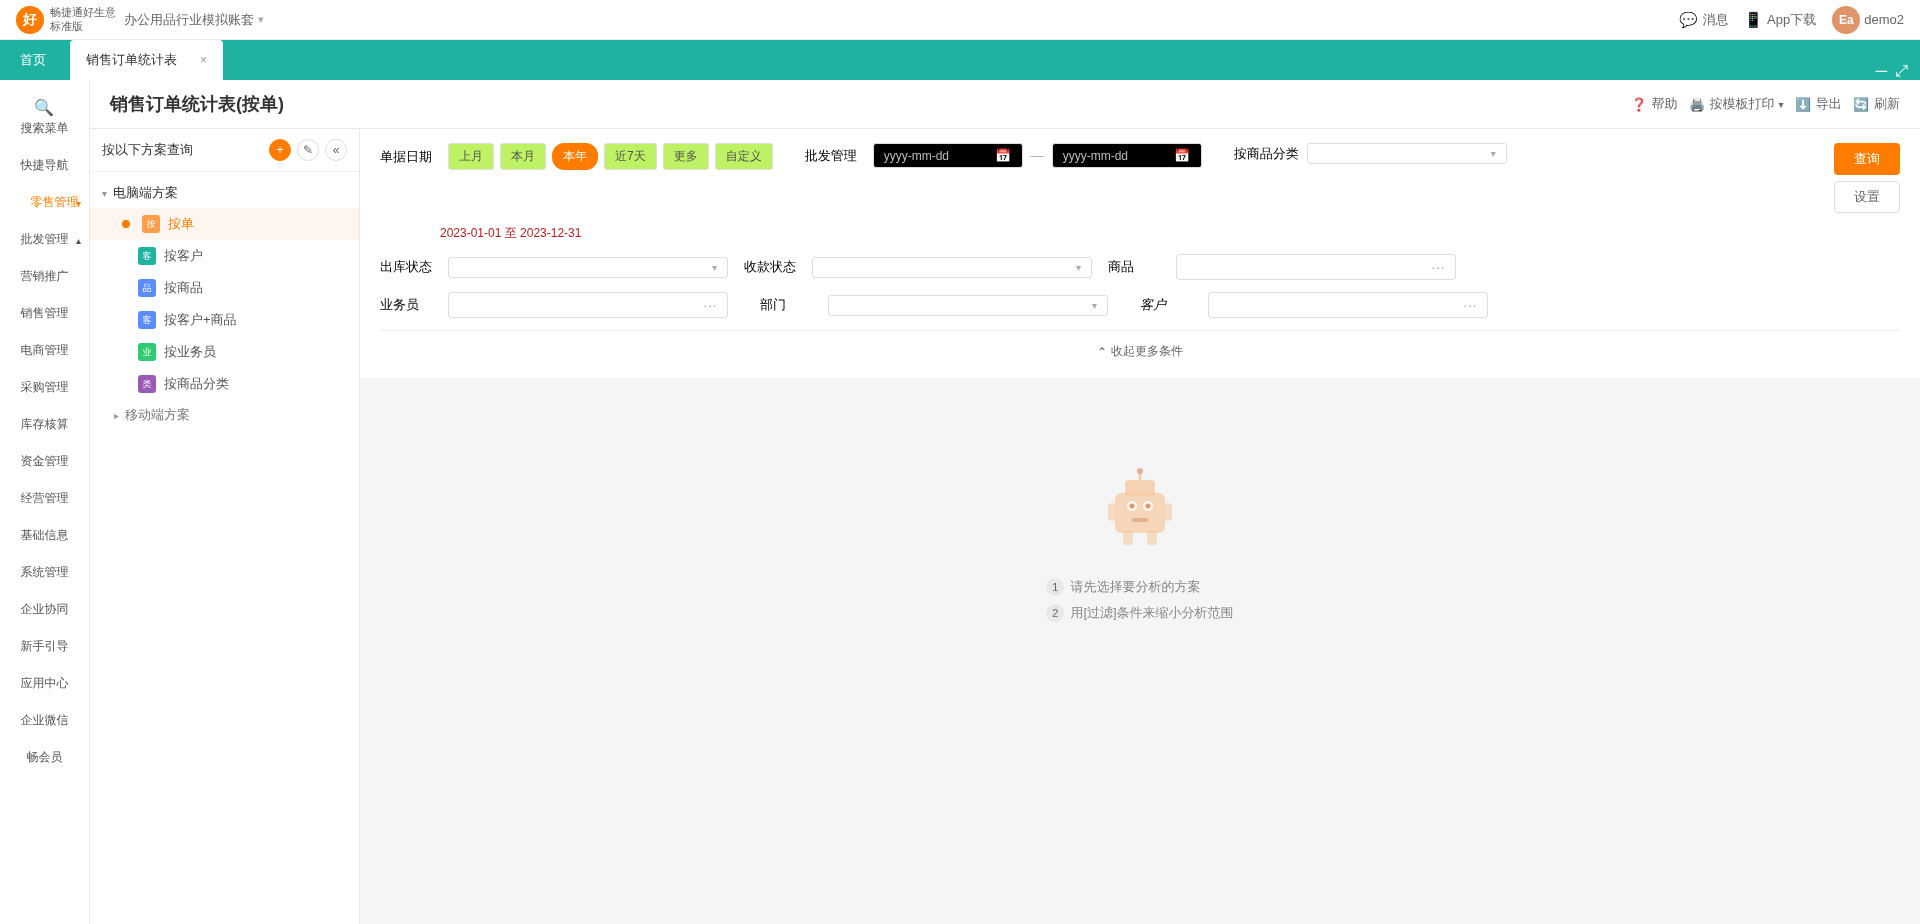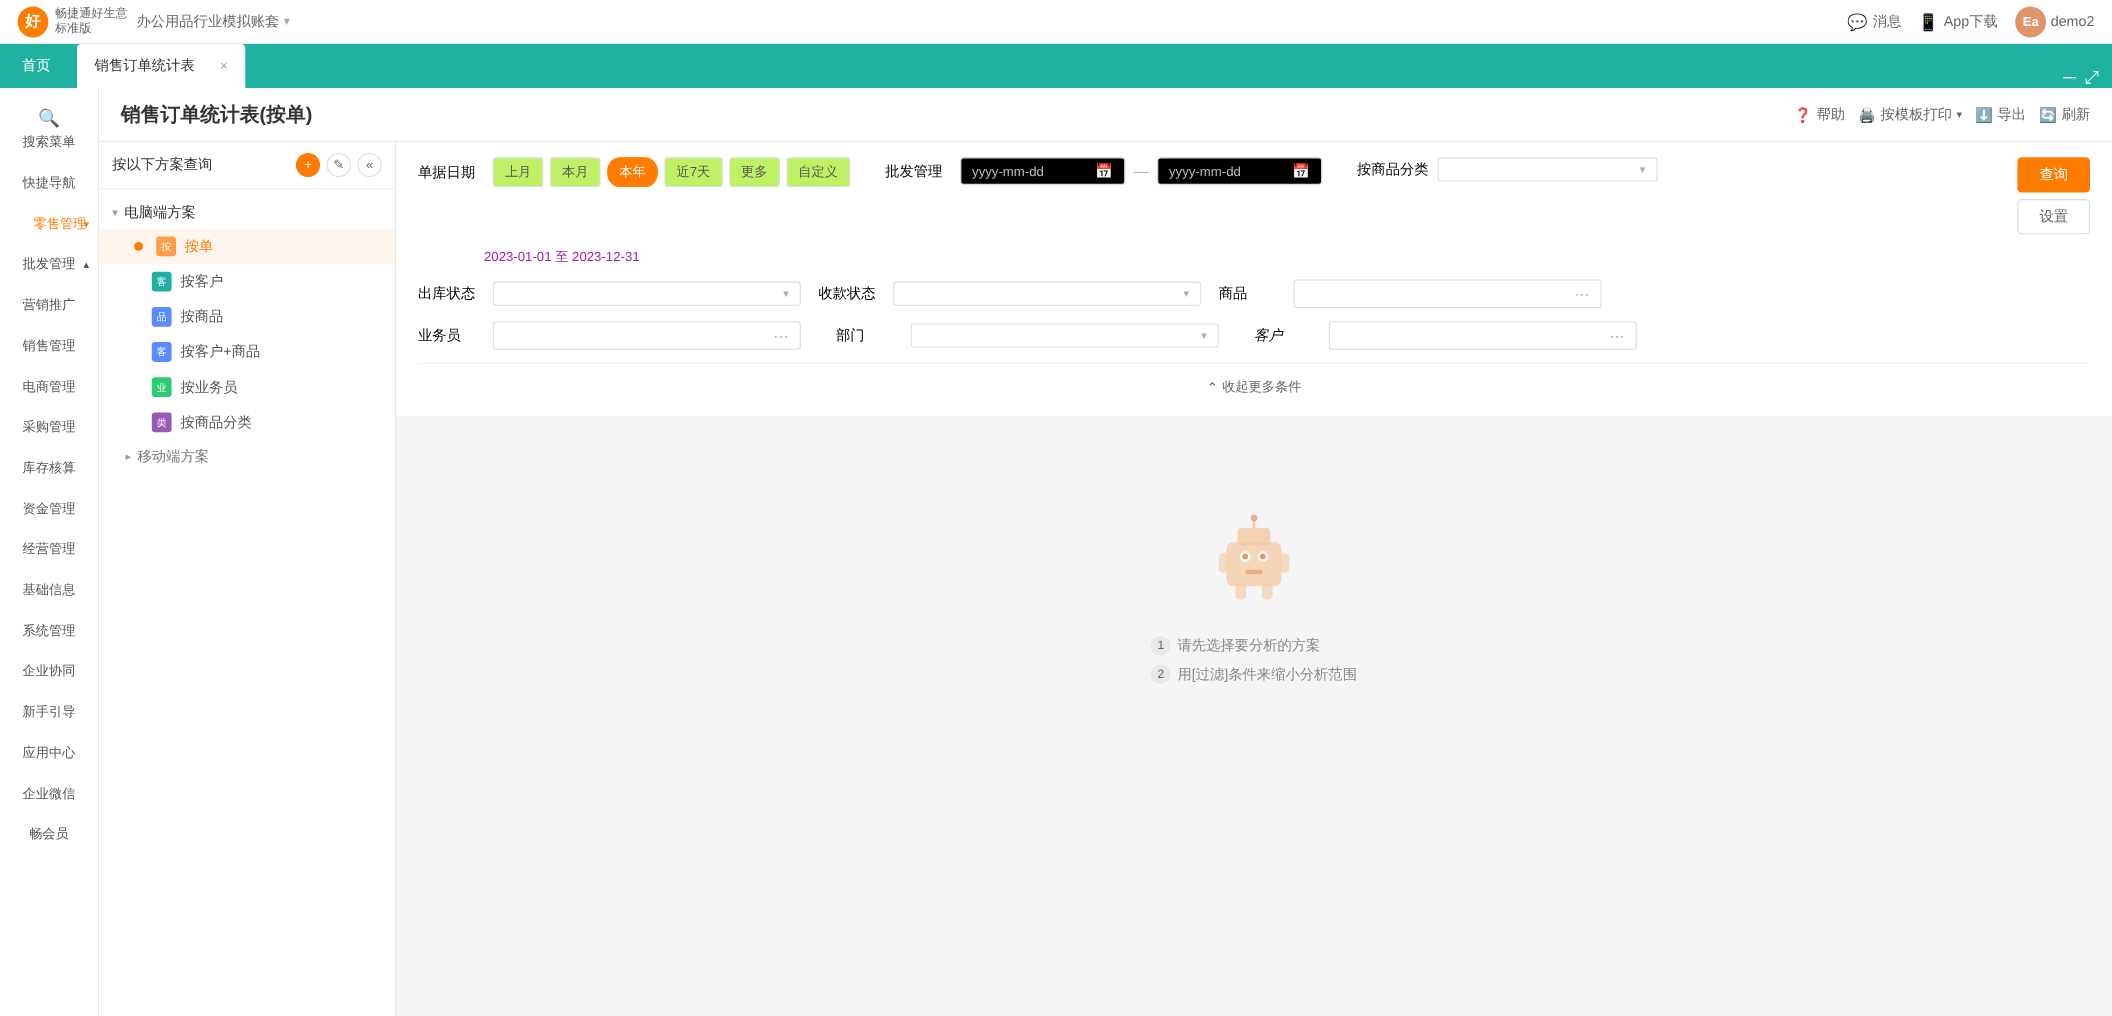--- a/index.html
+++ b/index.html
@@ -69,21 +69,21 @@
     .tree-item-active-dot { width: 8px; height: 8px; border-radius: 50%; background: #ff7c00; margin-right: 4px; }
 
     .sub-group-header { padding: 6px 12px 6px 24px; display: flex; align-items: center; gap: 6px; cursor: pointer; font-size: 13px; color: #777; }
 
     
     .right-panel { flex: 1; overflow-y: auto; background: #f5f5f5; }
     .filter-label { font-size: 13px; color: #000000; white-space: nowrap; min-width: 60px; }
     .filter-date-group { display: flex; align-items: center; gap: 6px; }
     .date-btn { padding: 4px 10px; border: 1px solid #ddd; border-radius: 3px; font-size: 12px; color: #555; cursor: pointer; background: #bef264; }
     .date-btn.active { background: #ff7c00; border-color: #ff7c00; color: #fff; border-radius: 12px; }
-    .date-range-text { font-size: 12px; color: #a21caf; }
+    .date-range-text { font-size: 12px; color: #b91c1c; }
     .filter-select { display: flex; align-items: center; border: 1px solid #ddd; border-radius: 3px; padding: 4px 10px; background: #fff; cursor: pointer; gap: 6px; min-width: 180px; font-size: 12px; color: #555; }
     .filter-select-arrow { color: #aaa; font-size: 10px; margin-left: auto; }
     .filter-date-input { display: flex; align-items: center; border: 1px solid #ddd; border-radius: 3px; padding: 4px 10px; background: #000000; cursor: pointer; gap: 6px; min-width: 150px; font-size: 12px; color: #bbb; }
     .filter-date-dash { color: #aaa; }
     .filter-input-more { display: flex; align-items: center; border: 1px solid #ddd; border-radius: 3px; padding: 4px 10px; background: #fff; cursor: pointer; gap: 4px; min-width: 200px; font-size: 12px; color: #555; }
     .more-dots { color: #aaa; font-size: 14px; margin-left: auto; }
     .collapse-btn { display: flex; align-items: center; justify-content: center; gap: 4px; color: #666; cursor: pointer; font-size: 12px; padding: 6px 0; }
 
     
     .query-btn { background: #ff7c00; color: #fff; border: none; border-radius: 4px; padding: 7px 20px; font-size: 13px; cursor: pointer; white-space: nowrap; }

